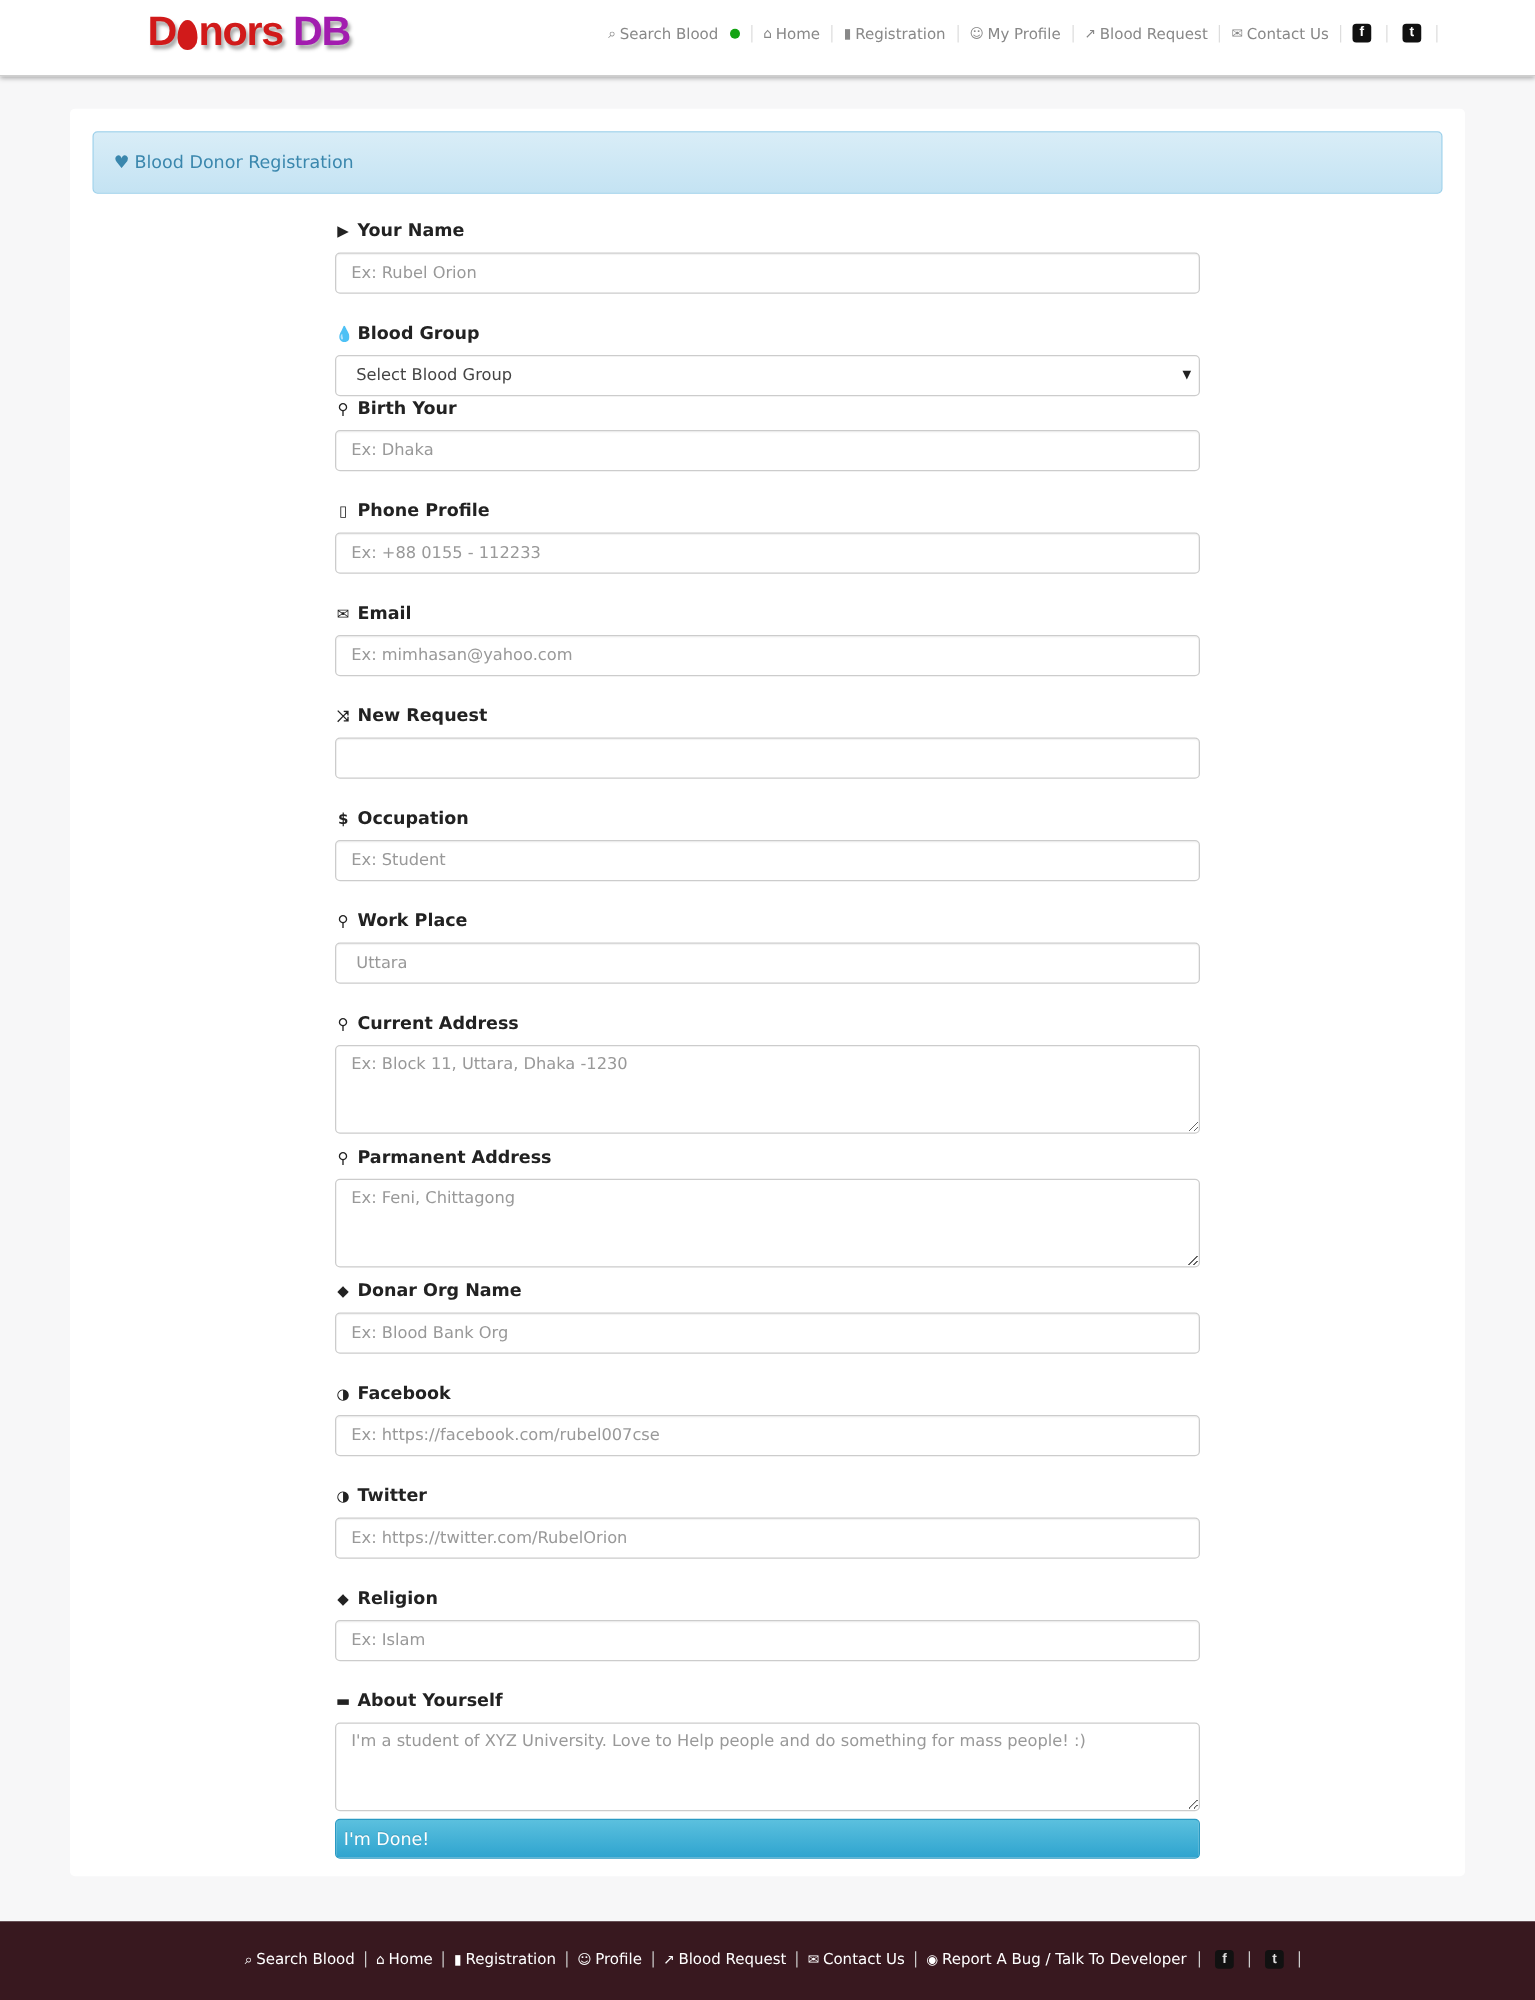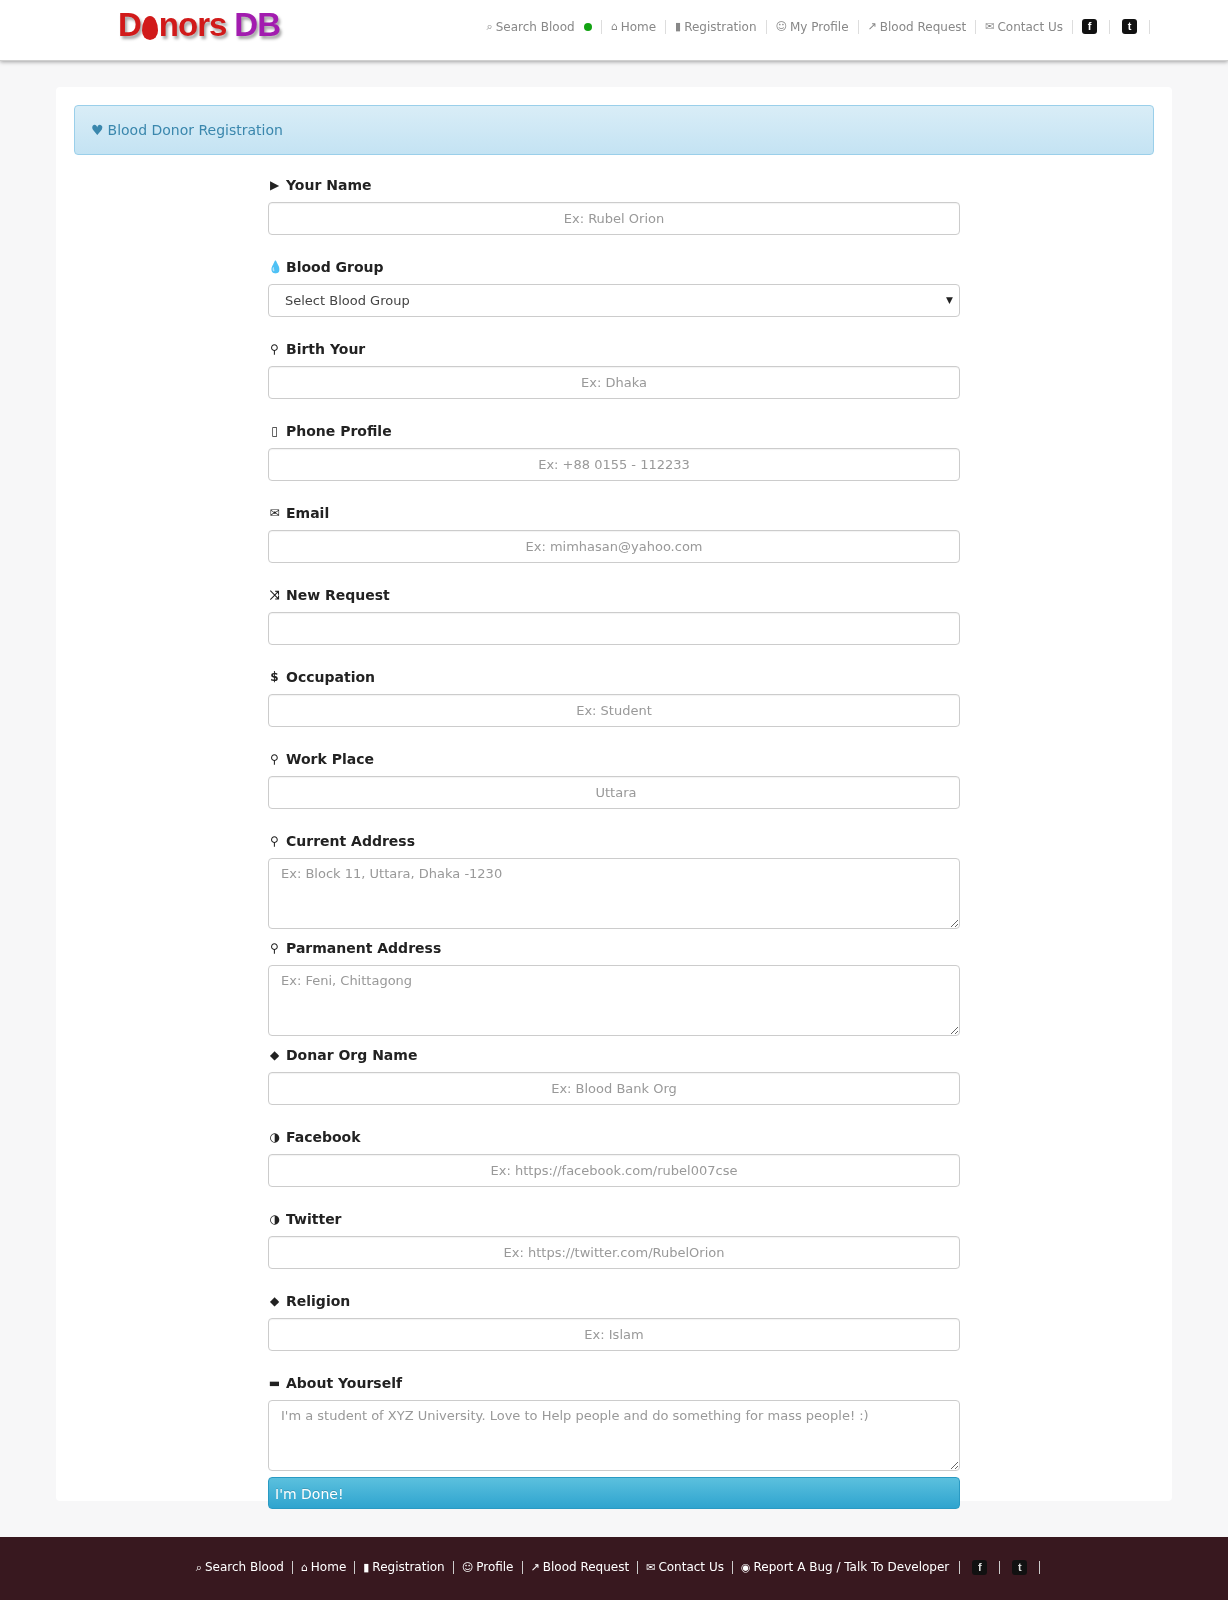--- a/index.html
+++ b/index.html
@@ -71,35 +71,34 @@
     height: 20px; margin-bottom: 7px;
   }
   .label .ico { width: 13px; text-align: center; font-size: 12px; color: #222; }
   .input {
     display: block; width: 692px; height: 33px;
     border: 1px solid #ccc; border-radius: 4px;
     font-family: "DejaVu Sans", sans-serif; font-size: 13px;
     padding: 0 12px; color: #555; background: #fff;
     box-shadow: inset 0 1px 1px rgba(0,0,0,0.05);
     margin-bottom: 22px;
-    text-align: center;
   }
   .input::placeholder { color: #999; }
   .textarea {
     display: block; width: 692px; height: 71px; resize: vertical;
     border: 1px solid #ccc; border-radius: 4px;
     font-family: "DejaVu Sans", sans-serif; font-size: 13px;
     padding: 7px 12px; color: #b91c1c; margin-bottom: 9px;
   }
   .textarea::placeholder { color: #999; }
   .select {
     position: relative; width: 692px; height: 33px;
     border: 1px solid #ccc; border-radius: 4px;
     font-size: 13px; color: #444; padding: 0 16px;
-    display: flex; align-items: center; margin-bottom: 22px;
+    display: flex; align-items: center; 
   }
   .select .caret { position: absolute; right: 6px; top: 10px; font-size: 9px; color: #222; }
   .submit {
     display: block; width: 692px; height: 32px;
     background: linear-gradient(#5bc0de, #2fa4cf);
     border: 1px solid #2a9ac3; border-radius: 4px;
     color: #fff; font-size: 14px; text-align: left; line-height: 30px;
     font-family: "DejaVu Sans", sans-serif; cursor: pointer;
     text-shadow: 0 -1px 0 rgba(0,0,0,0.15);
     margin-top: -3px;

